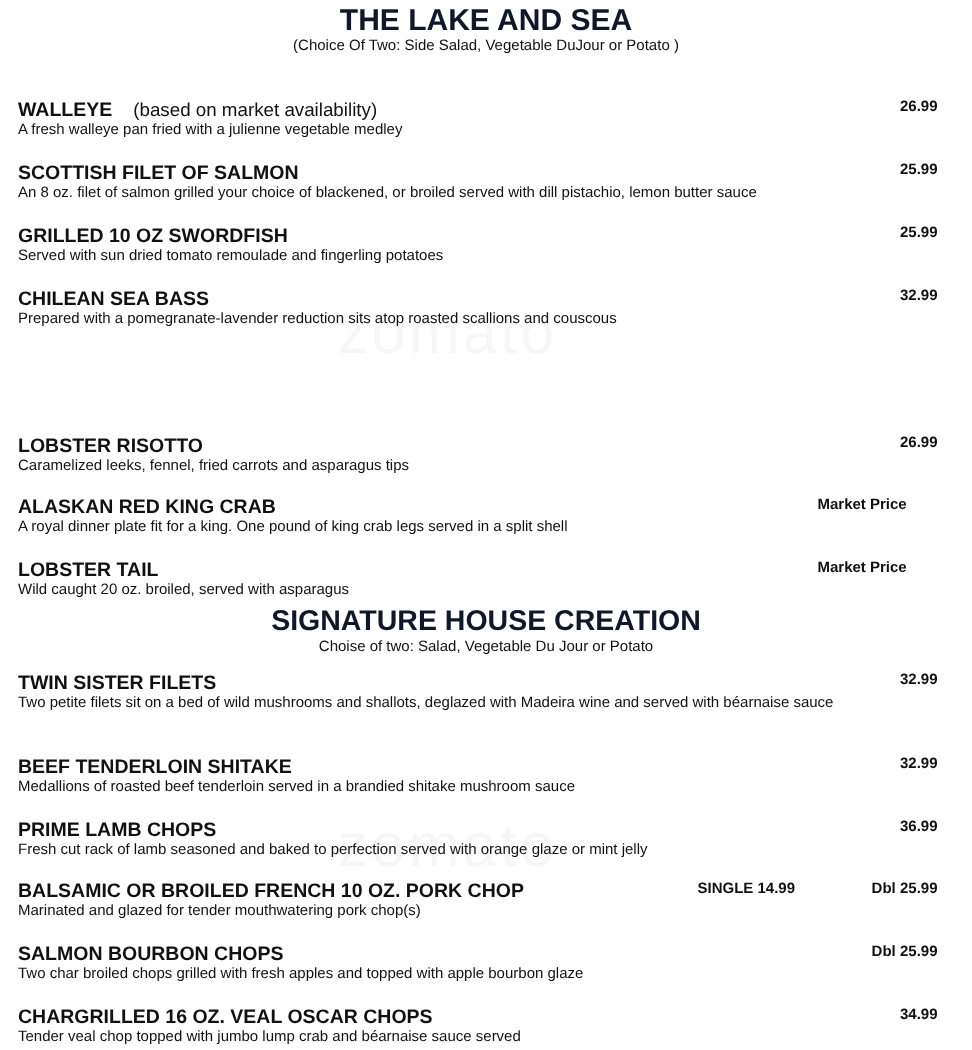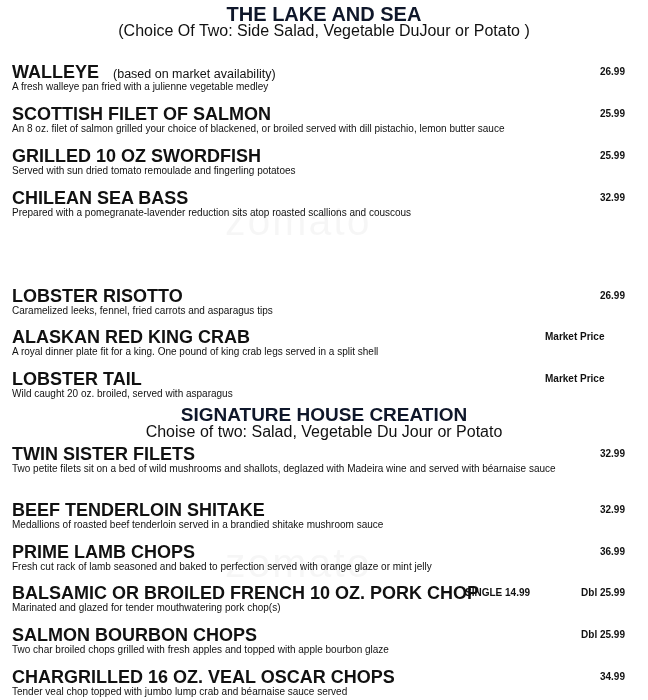--- a/index.html
+++ b/index.html
@@ -12,25 +12,25 @@
       position: absolute; font-family: "Liberation Sans", sans-serif;
       font-size: 41px; color: rgba(0,0,0,0.035); letter-spacing: 2px;
       pointer-events: none; font-weight: normal;
     }
     .sec-title {
       position: absolute; left: 0; width: 648px; text-align: center;
       font-weight: bold; font-size: 20px; line-height: 22px; color: #0f172a;
     }
     .sec-sub {
       position: absolute; left: 0; width: 648px; text-align: center;
-      font-size: 16px; line-height: 14px; color: #111;
+      font-size: 10px; line-height: 14px; color: #111;
     }
     .item { position: absolute; left: 12px; width: 625px; }
     .item-head { position: relative; height: 15px; }
-    .item-name { font-weight: bold; font-size: 18px; line-height: 15px; white-space: nowrap; }
+    .item-name { font-weight: bold; font-size: 13px; line-height: 15px; white-space: nowrap; }
     .item-note { font-weight: normal; font-size: 12.5px; margin-left: 14px; }
     .item-price {
       position: absolute; top: 0; font-weight: bold; font-size: 10px; line-height: 15px; white-space: nowrap;
     }
     .price-right { right: 12px; }
     .item-desc { font-size: 10px; line-height: 15px; white-space: normal; }
   </style>
 </head>
 <body>
 

